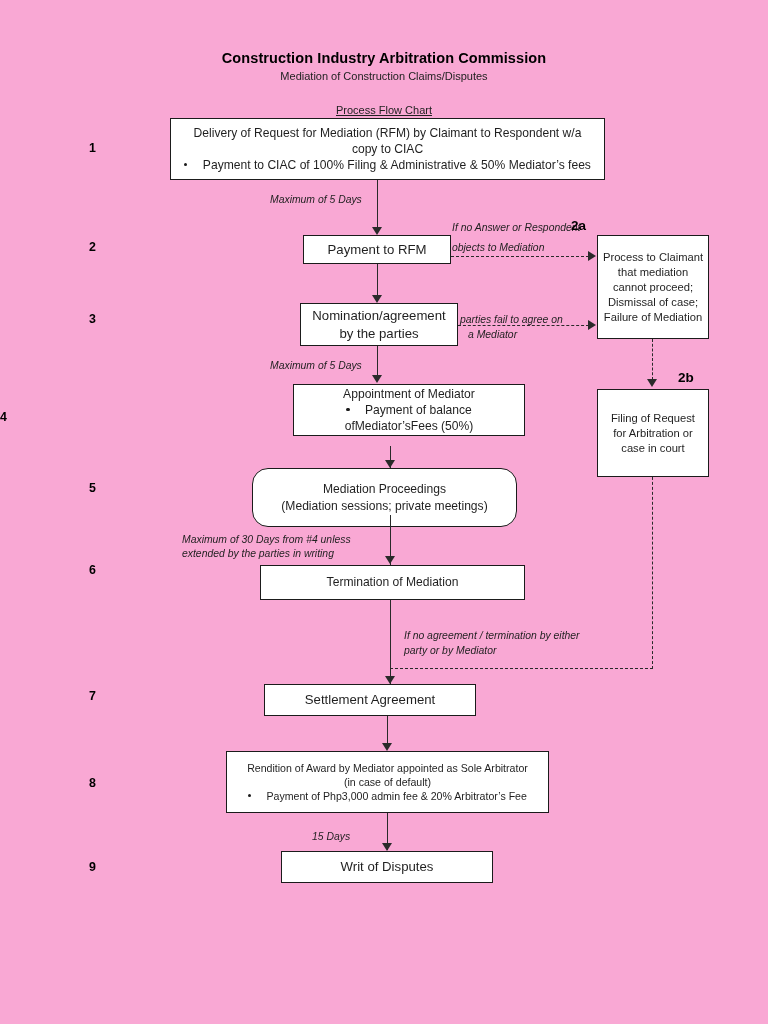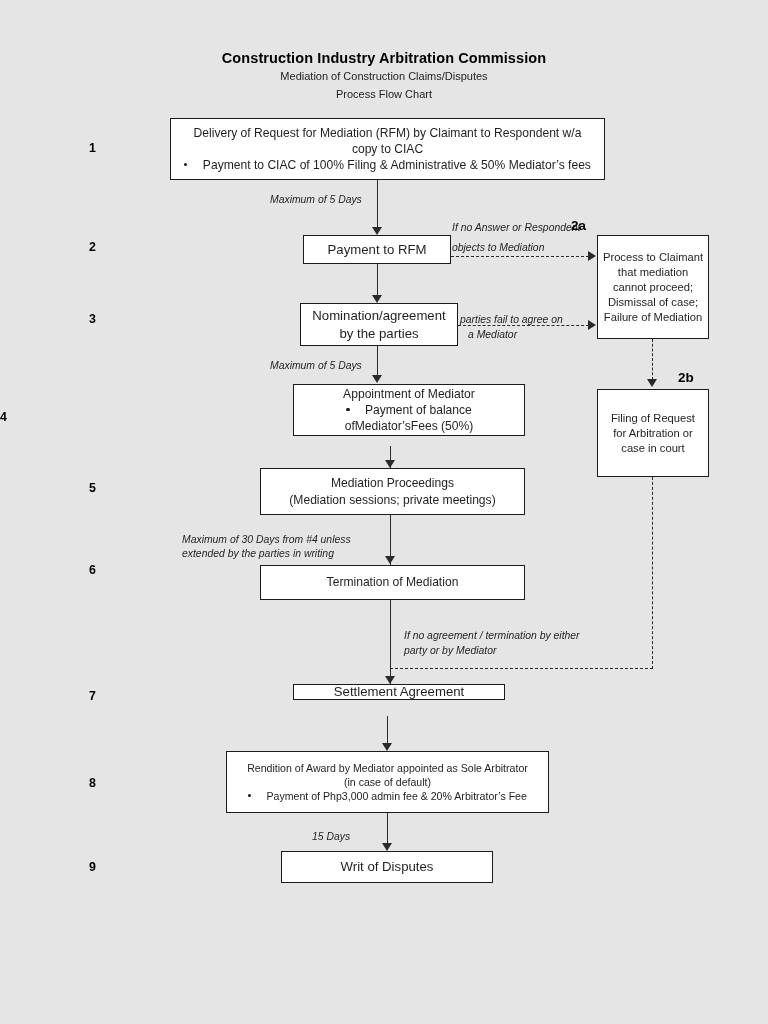--- a/index.html
+++ b/index.html
@@ -8,21 +8,21 @@
     background: #ffffff;
   }
   body {
     font-family: "Liberation Sans", sans-serif;
     color: #1a1a1a;
   }
   #page {
     position: relative;
     width: 768px;
     height: 1024px;
-    background: #e5e5e5;
+    background: #f9a8d4;
     overflow: hidden;
   }
 
   
   .title-main {
     position: absolute;
     left: 0; right: 0;
     text-align: center;
     font-weight: bold;
     font-size: 14.5px;
@@ -141,21 +141,21 @@
     border-left: 8.5px solid #2a2a2a;
   }
 </style>
 </head>
 <body>
 
 <div id="page">
 
   <div class="title-main" style="top:50px;">Construction Industry Arbitration Commission</div>
   <div class="title-sub" style="top:70px;">Mediation of Construction Claims/Disputes</div>
-  <div class="title-sub" style="top:88px;">Process Flow Chart</div>
+  <div class="title-sub" style="top:104px;text-decoration:underline;">Process Flow Chart</div>
 
   <div class="step-num" style="left:89px;  top:141px;">1</div>
   <div class="step-num" style="left:89px;  top:240px;">2</div>
   <div class="step-num" style="left:89px;  top:312px;">3</div>
   <div class="step-num" style="left:0px;   top:410px;">4</div>
   <div class="step-num" style="left:89px;  top:481px;">5</div>
   <div class="step-num" style="left:89px;  top:563px;">6</div>
   <div class="step-num" style="left:89px;  top:689px;">7</div>
   <div class="step-num" style="left:89px;  top:776px;">8</div>
   <div class="step-num" style="left:89px;  top:860px;">9</div>
@@ -205,21 +205,21 @@
     <span class="line bullet-line">
       <span class="bullet-dot"></span>
       <span>Payment of balance</span>
     </span>
     <span class="line">ofMediator’sFees (50%)</span>
   </div>
 
   <div class="vline" style="left:390px; top:446px; height:23px;"></div>
   <div class="arrow-down" style="left:385px; top:460px;"></div>
 
-  <div class="box fs12" style="left:260px; top:468px; width:265px; height:47px;">
+  <div class="box fs12" style="left:252px; top:468px; width:265px; height:59px;border-radius:16px;">
     <span class="line">Mediation Proceedings</span>
     <span class="line">(Mediation sessions; private meetings)</span>
   </div>
 
   <div class="vline" style="left:390px; top:515px; height:50px;"></div>
   <div class="arrow-down" style="left:385px; top:556px;"></div>
   <div class="annot" style="left:182px; top:532px;">Maximum of 30 Days from #4 unless</div>
   <div class="annot" style="left:182px; top:546px;">extended by the parties in writing</div>
 
   <div class="box fs12" style="left:260px; top:565px; width:265px; height:35px;">
@@ -228,21 +228,21 @@
 
   <div class="vline" style="left:390px; top:600px; height:84px;"></div>
   <div class="arrow-down" style="left:385px; top:676px;"></div>
 
   <div class="hdash" style="left:390px; top:668px; width:263px;"></div>
   <div class="vdash" style="left:652px; top:462px; height:207px;"></div>
   <div class="arrow-up" style="left:647px; top:453px;"></div>
   <div class="annot" style="left:404px; top:628px;">If no agreement / termination by either</div>
   <div class="annot" style="left:404px; top:643px;">party or by Mediator</div>
 
-  <div class="box fs13" style="left:293px; top:684px; width:212px; height:16px;">
+  <div class="box fs13" style="left:264px; top:684px; width:212px; height:32px;">
     <span class="line">Settlement Agreement</span>
   </div>
 
   <div class="vline" style="left:387px; top:716px; height:31px;"></div>
   <div class="arrow-down" style="left:382px; top:743px;"></div>
 
   <div class="box fs105" style="left:226px; top:751px; width:323px; height:62px;">
     <span class="line">Rendition of Award by Mediator appointed as Sole Arbitrator</span>
     <span class="line">(in case of default)</span>
     <span class="line bullet-line">

